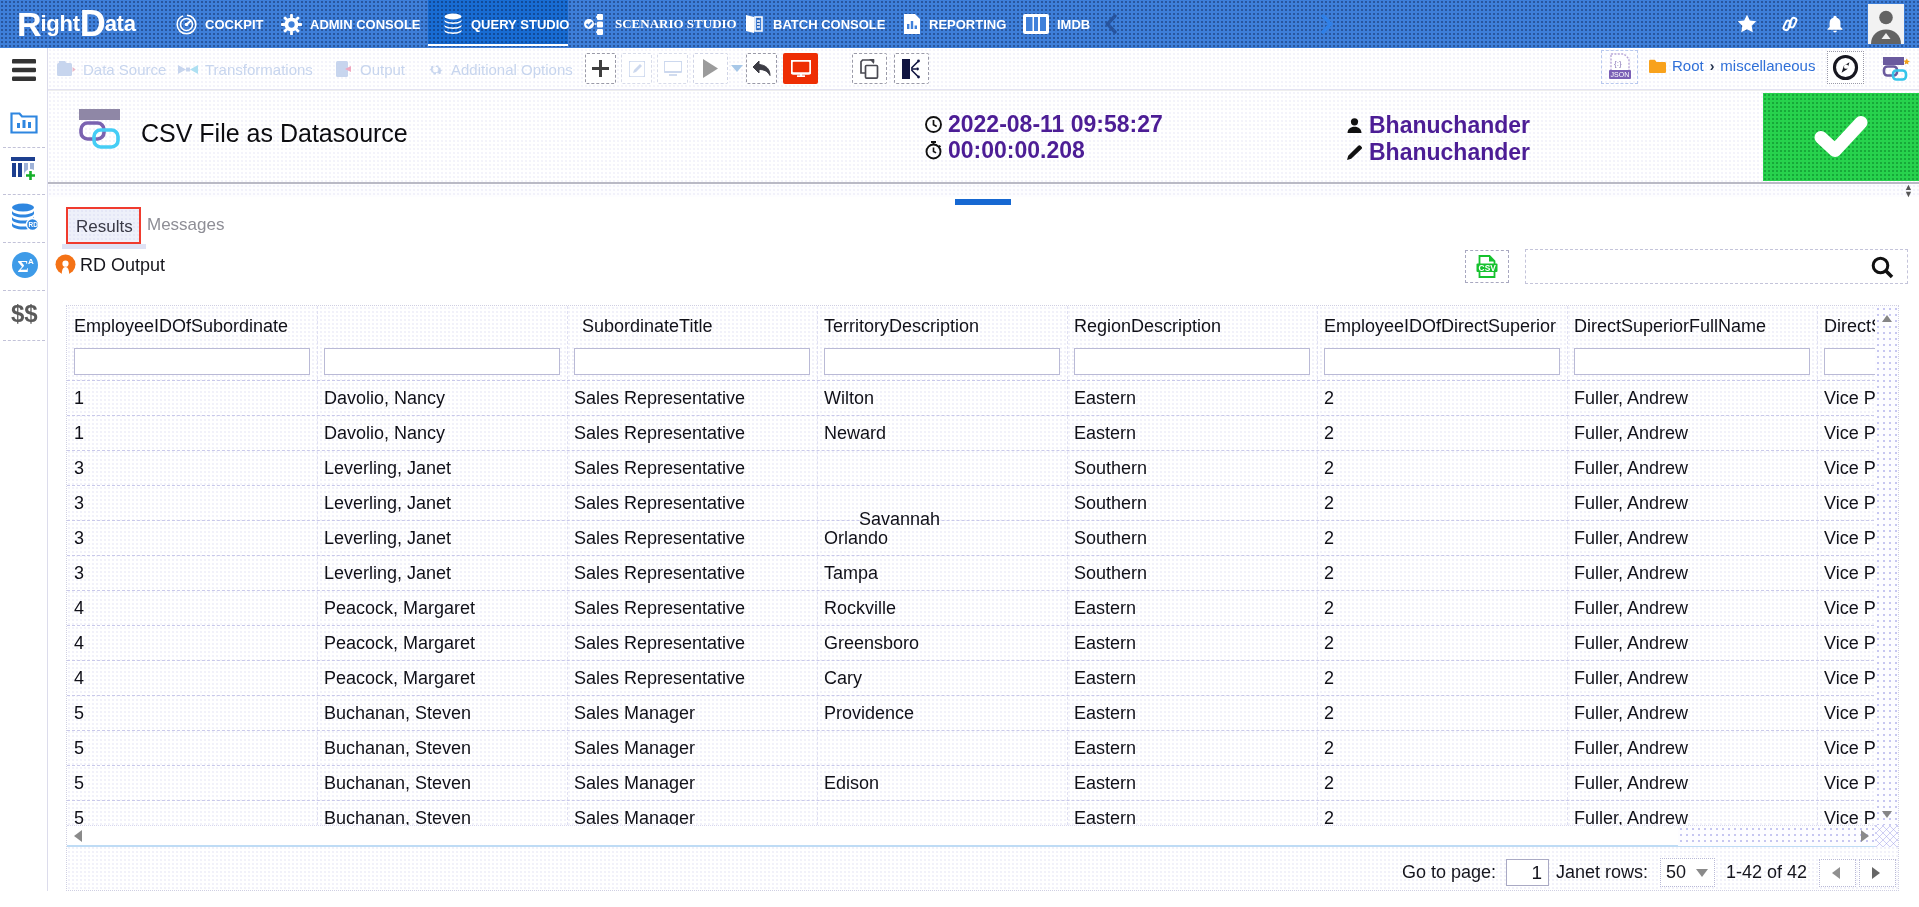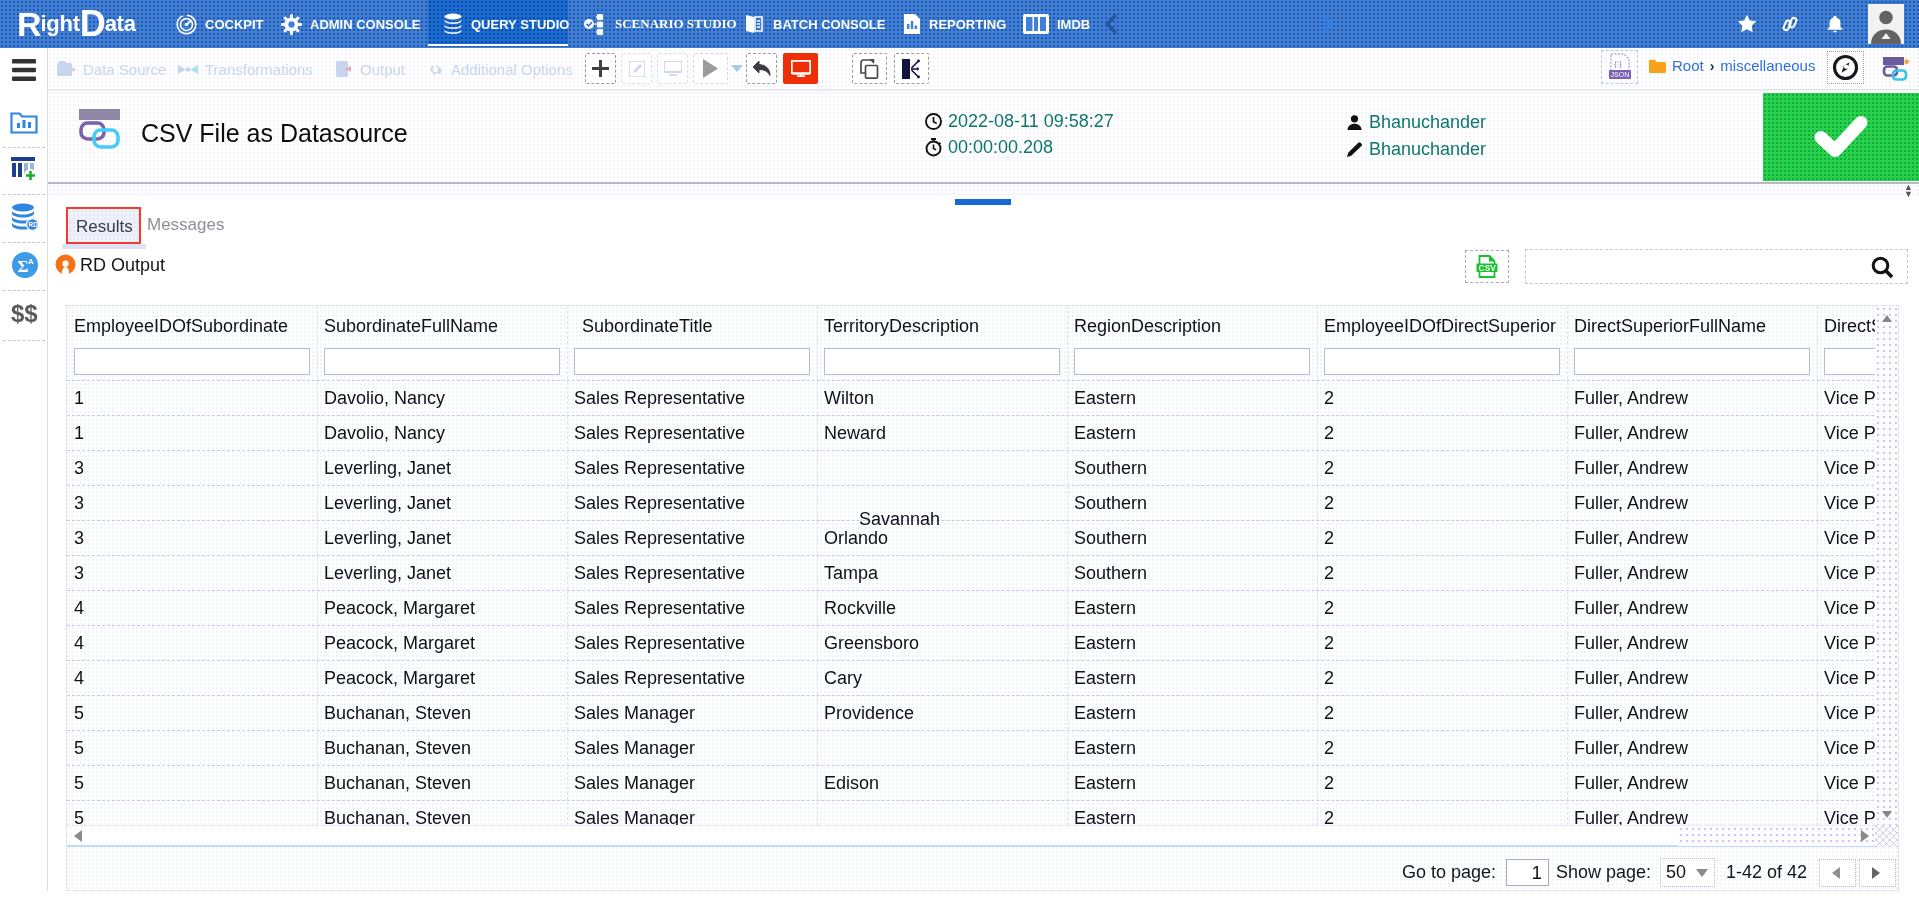--- a/index.html
+++ b/index.html
@@ -14,21 +14,21 @@
 
 #nav{position:absolute;left:0;top:0;width:1919px;height:48px;}
 .ni{position:absolute;top:0;height:48px;display:flex;align-items:center;gap:8px;color:#fff;font-weight:bold;font-size:13px;letter-spacing:0px;white-space:nowrap;}
 #logo{position:absolute;left:17px;top:0;height:48px;display:flex;align-items:center;color:#fff;white-space:nowrap;}
 
 #tbar{position:absolute;left:48px;top:48px;width:1871px;height:42px;border-bottom:1px solid #e3e3f2;}
 .tbtn{position:absolute;top:5px;width:31px;height:31px;border:1px dashed #9a9aa8;border-radius:2px;display:flex;align-items:center;justify-content:center;background:#fff;}
 .ditem{position:absolute;top:0;height:42px;display:flex;align-items:center;gap:7px;color:#c7d5ee;font-size:15px;}
 
 #hdr{position:absolute;left:48px;top:90px;width:1871px;height:92px;border-top:1px solid #eee;}
-.meta{font-weight:normal;font-size:18px;color:#0f766e;}
+.meta{font-weight:bold;font-size:23px;color:#4c1d95;}
 
 #twrap{position:absolute;left:66px;top:305px;width:1833px;height:586px;border:1px solid #cfcfe2;border-style:dotted;background:#fff;background-image:radial-gradient(circle,rgba(150,150,215,.13) 0 .8px,rgba(0,0,0,0) 1px);background-size:4px 4px;}
 .th{position:absolute;top:0;height:40px;font-size:18px;color:#101018;display:flex;align-items:center;}
 .fi{position:absolute;top:42px;height:27px;background:#fff;border:1px solid #babad6;}
 .row{position:absolute;left:0;width:1807px;height:35px;border-bottom:1px dashed #c9c9ea;}
 .cell{position:absolute;top:0;height:35px;display:flex;align-items:center;font-size:18px;color:#101018;white-space:nowrap;overflow:hidden;}
 .colsep{position:absolute;top:0;width:0;border-left:1px dashed #e0e0f2;}
 
 #tfoot{position:absolute;left:0;top:541px;width:1831px;height:43px;font-size:18px;color:#15151d;}
 .dashbox{position:absolute;border:1px dotted #b9b9d6;background:#fff;}
@@ -377,21 +377,20 @@
     <svg width="28" height="28" viewBox="0 0 28 28">
       <circle cx="14" cy="14" r="13" fill="#3e9be8"></circle>
       <text x="6.5" y="20.5" font-size="17" font-weight="bold" fill="#fff" font-family="Liberation Serif">Σ</text>
       <text x="17" y="12.5" font-size="8" font-weight="bold" fill="#fff" font-family="Liberation Sans">A</text>
     </svg>
   </div>
 <div class="abs" style="left:11px;top:300px;font-size:24px;font-weight:bold;color:#5a5a5a;letter-spacing:0px;">$$</div>
 <div id="twrap">
 <div class="abs" style="left:0;top:0;width:1808px;height:519px;overflow:hidden;">
 <div class="th" style="left:7px;width:242px;">EmployeeIDOfSubordinate</div>
-<div class="th" style="left:257px;width:242px;">SubordinateFullName</div>
 <div class="th" style="left:507px;width:242px;margin-left:8px;">SubordinateTitle</div>
 <div class="th" style="left:757px;width:242px;">TerritoryDescription</div>
 <div class="th" style="left:1007px;width:242px;">RegionDescription</div>
 <div class="th" style="left:1257px;width:242px;text-align:center;">EmployeeIDOfDirectSuperior</div>
 <div class="th" style="left:1507px;width:242px;">DirectSuperiorFullName</div>
 <div class="th" style="left:1757px;width:242px;">DirectSuperiorTitle</div>
 <div class="fi" style="left:7px;width:236px;"></div>
 <div class="fi" style="left:257px;width:236px;"></div>
 <div class="fi" style="left:507px;width:236px;"></div>
 <div class="fi" style="left:757px;width:236px;"></div>
@@ -539,21 +538,21 @@
 <div class="abs" style="left:1815px;top:9px;width:0;height:0;border-left:5.5px solid transparent;border-right:5.5px solid transparent;border-bottom:7.5px solid #858585;"></div>
 <div class="abs" style="left:1815px;top:505px;width:0;height:0;border-left:5.5px solid transparent;border-right:5.5px solid transparent;border-top:7.5px solid #858585;"></div>
 <div class="abs" style="left:0;top:519px;width:1808px;height:22px;background:#fff;border-top:1px dotted #d8d8ee;border-bottom:2px solid #bfdcf5;"></div>
 <div class="abs dtrack" style="left:1611px;top:520px;width:197px;height:20px;background-color:#fdfdff;"></div>
 <div class="abs" style="left:7px;top:524px;width:0;height:0;border-top:6px solid transparent;border-bottom:6px solid transparent;border-right:8px solid #8a8a8a;"></div>
 <div class="abs" style="left:1794px;top:524px;width:0;height:0;border-top:6px solid transparent;border-bottom:6px solid transparent;border-left:8px solid #8a8a8a;"></div>
 <div class="abs dcross" style="left:1808px;top:519px;width:23px;height:22px;background-color:#fdfdff;"></div>
 <div id="tfoot">
 <span class="abs" style="left:1335px;top:15px;">Go to page:</span>
 <div class="abs" style="left:1439px;top:12px;width:43px;height:27px;border:1px solid #a9a9c4;background:#fff;font-size:19px;text-align:right;padding:2px 6px 0 0;">1</div>
-<span class="abs" style="left:1489px;top:15px;">Show page:</span>
+<span class="abs" style="left:1489px;top:15px;">Janet rows:</span>
 <div class="dashbox" style="left:1593px;top:11px;width:55px;height:29px;"></div>
 <span class="abs" style="left:1599px;top:15px;">50</span>
 <div class="abs" style="left:1629px;top:22px;width:0;height:0;border-left:6.5px solid transparent;border-right:6.5px solid transparent;border-top:8px solid #8a8a8a;"></div>
 <span class="abs" style="left:1659px;top:15px;">1-42 of 42</span>
 <div class="dashbox" style="left:1752px;top:12px;width:37px;height:28px;"></div>
 <div class="abs" style="left:1765px;top:20px;width:0;height:0;border-top:6px solid transparent;border-bottom:6px solid transparent;border-right:8px solid #909090;"></div>
 <div class="dashbox" style="left:1792px;top:12px;width:37px;height:28px;"></div>
 <div class="abs" style="left:1805px;top:20px;width:0;height:0;border-top:6px solid transparent;border-bottom:6px solid transparent;border-left:8px solid #666;"></div>
 </div>
 </div>

